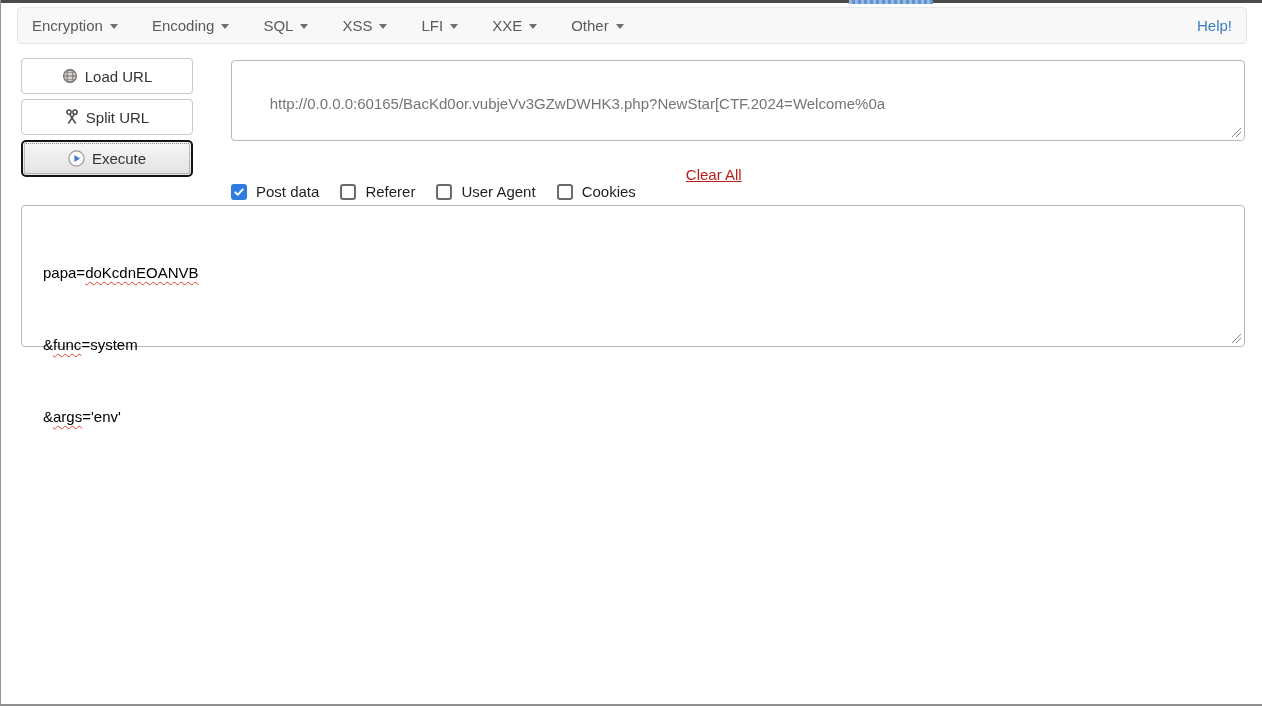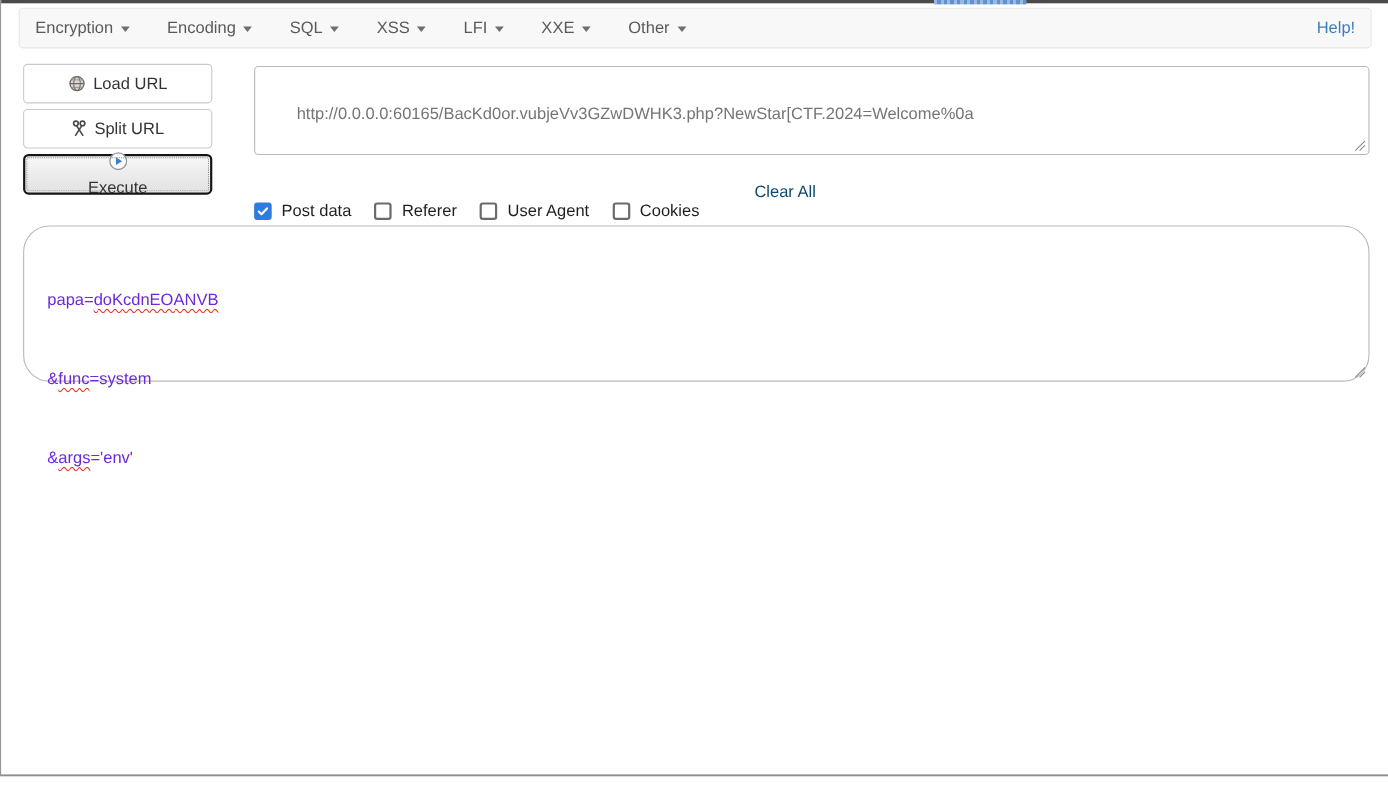--- a/index.html
+++ b/index.html
@@ -38,31 +38,31 @@
     background:#fff; border:1px solid #c9c9c9; border-radius:4px;
     display:flex; align-items:center; justify-content:center; gap:7px;
     font-size:15px; color:#333; cursor:pointer;
   }
   .btn-load { top:58px; }
   .btn-split { top:99px; }
   .btn-execute {
     top:140px; height:37px;
     border:2px solid #151515; border-radius:5px;
     background:linear-gradient(#f7f7f7,#e2e2e2);
-    outline:1px dotted #8a8a8a; outline-offset:-4px;flex-direction:column;
+    outline:1px dotted #8a8a8a; outline-offset:-4px;
   }
   .btn .icon { display:flex; align-items:center; }
   
   .field {
     position:absolute; background:#fff; border:1px solid #b9b9b9; border-radius:4px;
     padding:7px 21px; font-size:15px; line-height:24px; white-space:pre-wrap;
     cursor:text;
   }
   .url-field  { left:230px; top:60px;  width:1014px; height:81px;  color:#757575; }
-  .post-field { left:20px;  top:205px; width:1224px; height:142px; color:#6d28d9;border-radius:24px; }
+  .post-field { left:20px;  top:205px; width:1224px; height:142px; color:#000000; }
   .resize-handle { position:absolute; right:2px; bottom:2px; width:11px; height:11px; }
   .misspelled {
     text-decoration:underline;
     text-decoration-style:wavy;
     text-decoration-color:#e0402f;
     text-decoration-thickness:1px;
     text-underline-offset:3px;
   }
   
   .options {
@@ -71,21 +71,21 @@
   }
   .opt { display:flex; align-items:center; gap:9px; margin-right:21px; cursor:pointer;margin-top:35px; }
   .checkbox {
     width:16px; height:16px; background:#fff;
     border:2px solid #6b6b6b; border-radius:3px;
     display:flex; align-items:center; justify-content:center; flex:none;
   }
   .checkbox svg { display:none; }
   .checkbox.checked { border-color:#2f7ce0; background:#2f7ce0; }
   .checkbox.checked svg { display:block; }
-  .clear-all { color:#0c4a6e; margin-left:29px; cursor:pointer; }
+  .clear-all { color:#b91c1c; margin-left:29px; cursor:pointer;text-decoration:underline; }
 </style>
 </head>
 <body>
 
 <div class="app">
   <div class="top-strip"></div>
   <div class="top-strip-accent"></div>
 
   <div class="menubar">
     <div class="menu-item">

